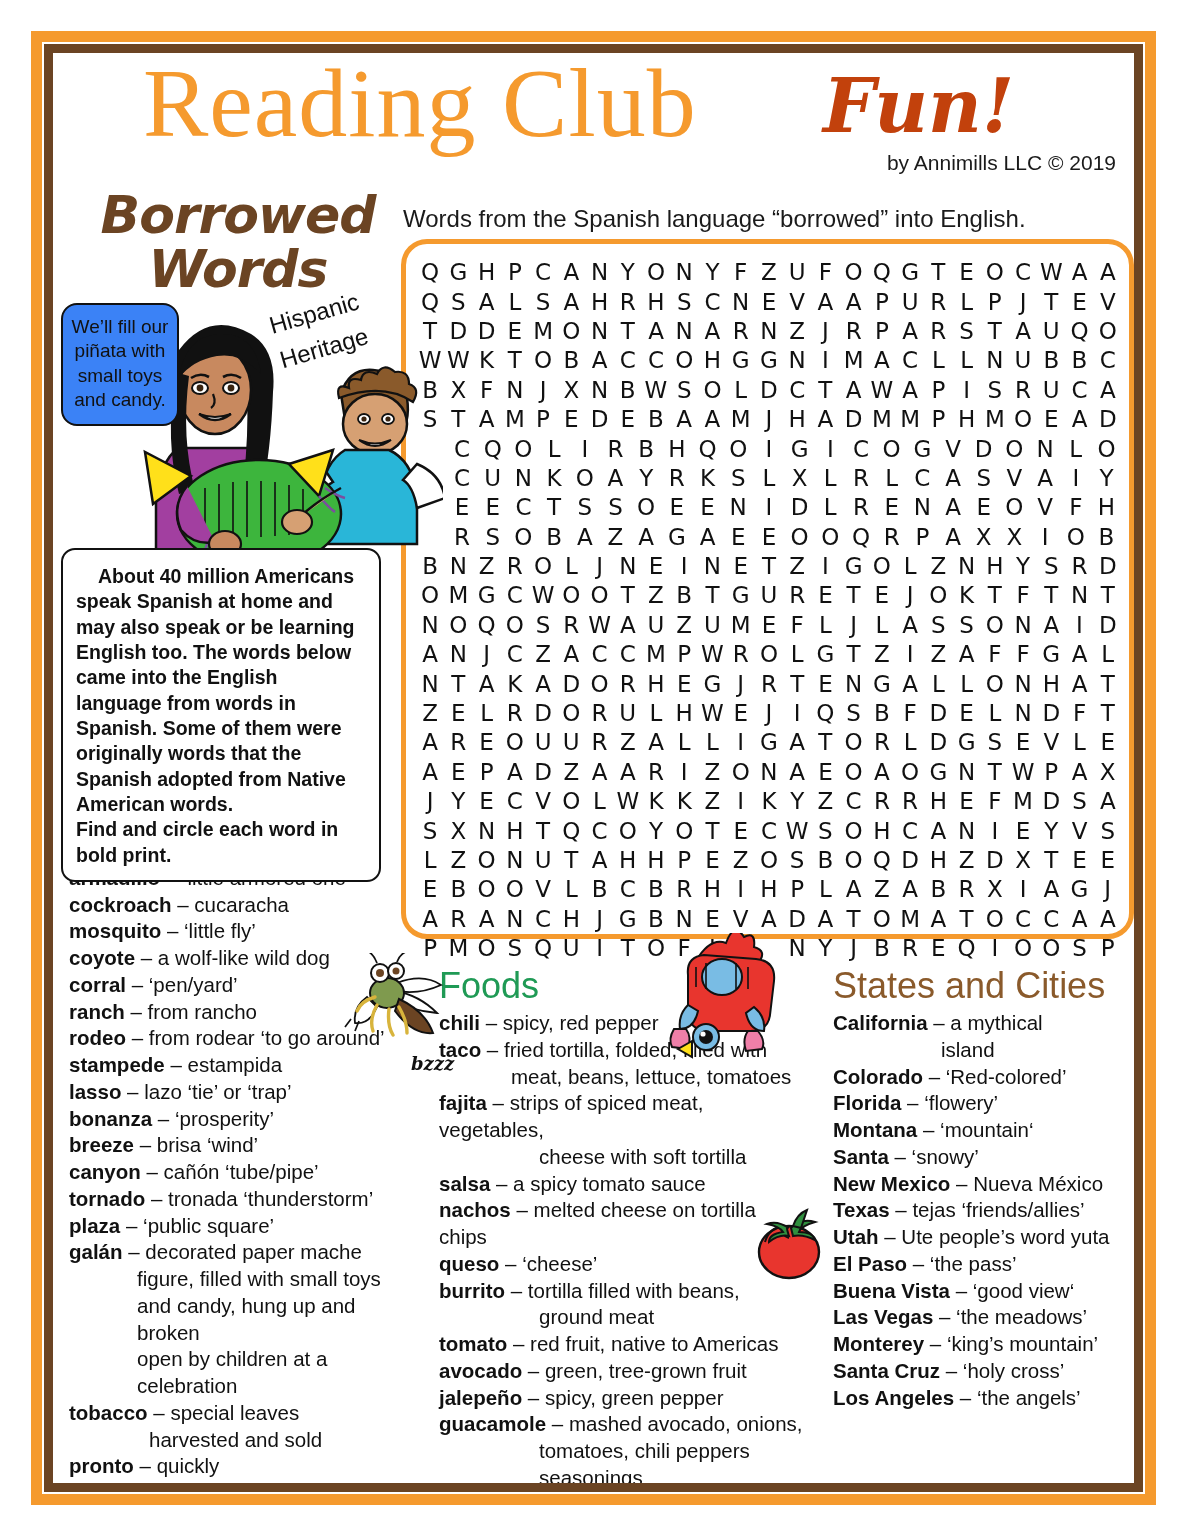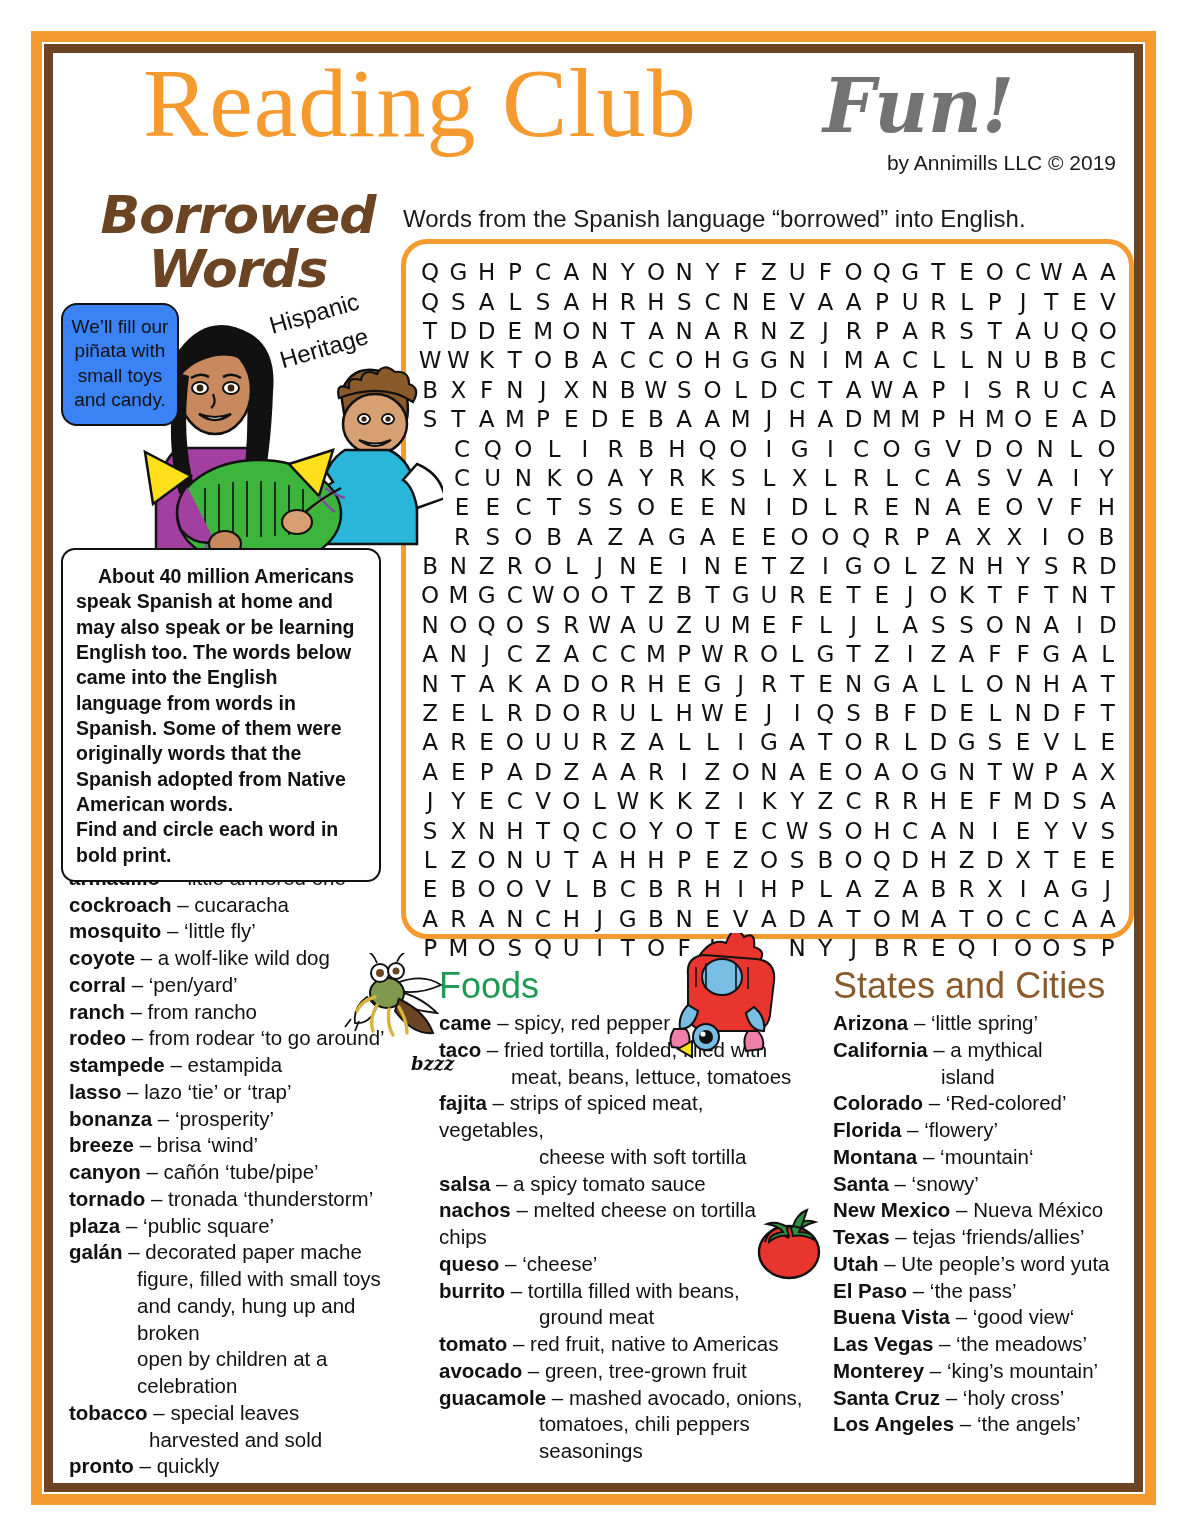--- a/index.html
+++ b/index.html
@@ -56,21 +56,21 @@
     letter-spacing: 1px;
     white-space: nowrap;
   }
   .title-fun {
     position: absolute;
     left: 770px; top: 10px;
     font-family: "DejaVu Serif", serif;
     font-style: italic;
     font-weight: bold;
     font-size: 74px;
-    color: #737373;
+    color: #c2410c;
     white-space: nowrap;
     text-align: right;
   }
   .byline {
     position: absolute;
     right: 18px; top: 98px;
     font-size: 21px;
     color: #1a1a1a;
     white-space: nowrap;
   }
@@ -1039,33 +1039,33 @@
         <div class="entry"><b>breeze</b><span> – brisa ‘wind’</span></div>
         <div class="entry"><b>canyon</b><span> – cañón ‘tube/pipe’</span></div>
         <div class="entry"><b>tornado</b><span> – tronada ‘thunderstorm’</span></div>
         <div class="entry"><b>plaza</b><span> – ‘public square’</span></div>
         <div class="entry"><b>galán</b><span> – decorated paper mache</span><span class="cont">figure, filled with small toys</span><span class="cont">and candy, hung up and broken</span><span class="cont">open by children at a celebration</span></div>
         <div class="entry"><b>tobacco</b><span> – special leaves</span><span class="cont deep">harvested and sold</span></div>
         <div class="entry"><b>pronto</b><span> – quickly</span></div>
         <div class="entry"><b>ten-gallon hat</b><span> – tan galán meaning ‘so gallant’</span></div>
       </div>
     <div class="list list-foods" id="list-foods">
-        <div class="entry"><b>came</b><span> – spicy, red pepper</span></div>
+        <div class="entry"><b>chili</b><span> – spicy, red pepper</span></div>
         <div class="entry"><b>taco</b><span> – fried tortilla, folded, filled with</span><span class="cont">meat, beans, lettuce, tomatoes</span></div>
         <div class="entry"><b>fajita</b><span> – strips of spiced meat, vegetables,</span><span class="cont deep">cheese with soft tortilla</span></div>
         <div class="entry"><b>salsa</b><span> – a spicy tomato sauce</span></div>
         <div class="entry"><b>nachos</b><span> – melted cheese on tortilla chips</span></div>
         <div class="entry"><b>queso</b><span> – ‘cheese’</span></div>
         <div class="entry"><b>burrito</b><span> – tortilla filled with beans,</span><span class="cont deep">ground meat</span></div>
         <div class="entry"><b>tomato</b><span> – red fruit, native to Americas</span></div>
         <div class="entry"><b>avocado</b><span> – green, tree-grown fruit</span></div>
+        <div class="entry"><b>jalepeño</b><span> – spicy, green pepper</span></div>
         <div class="entry"><b>guacamole</b><span> – mashed avocado, onions,</span><span class="cont deep">tomatoes, chili peppers</span><span class="cont deep">seasonings</span></div>
       </div>
     <div class="list list-states" id="list-states">
-        <div class="entry"><b>Arizona</b><span> – ‘little spring’</span></div>
         <div class="entry"><b>California</b><span> – a mythical</span><span class="cont">island</span></div>
         <div class="entry"><b>Colorado</b><span> – ‘Red-colored’</span></div>
         <div class="entry"><b>Florida</b><span> – ‘flowery’</span></div>
         <div class="entry"><b>Montana</b><span> – ‘mountain‘</span></div>
         <div class="entry"><b>Santa</b><span> – ‘snowy’</span></div>
         <div class="entry"><b>New Mexico</b><span> – Nueva México</span></div>
         <div class="entry"><b>Texas</b><span> – tejas ‘friends/allies’</span></div>
         <div class="entry"><b>Utah</b><span> – Ute people’s word yuta</span></div>
         <div class="entry"><b>El Paso</b><span> – ‘the pass’</span></div>
         <div class="entry"><b>Buena Vista</b><span> – ‘good view‘</span></div>

